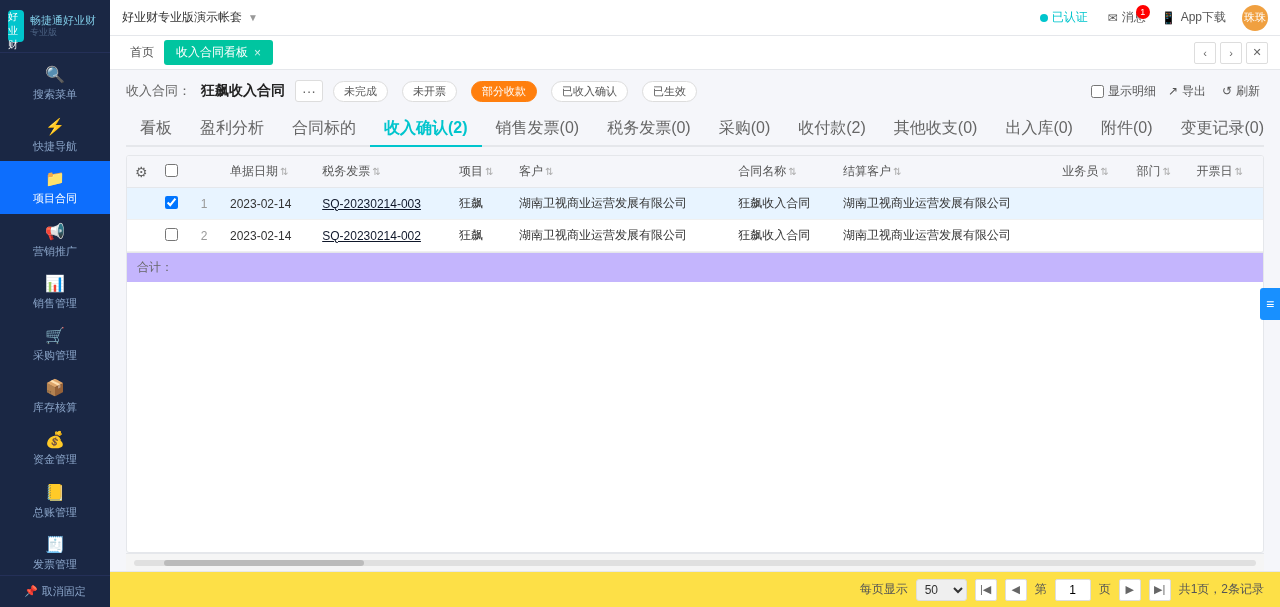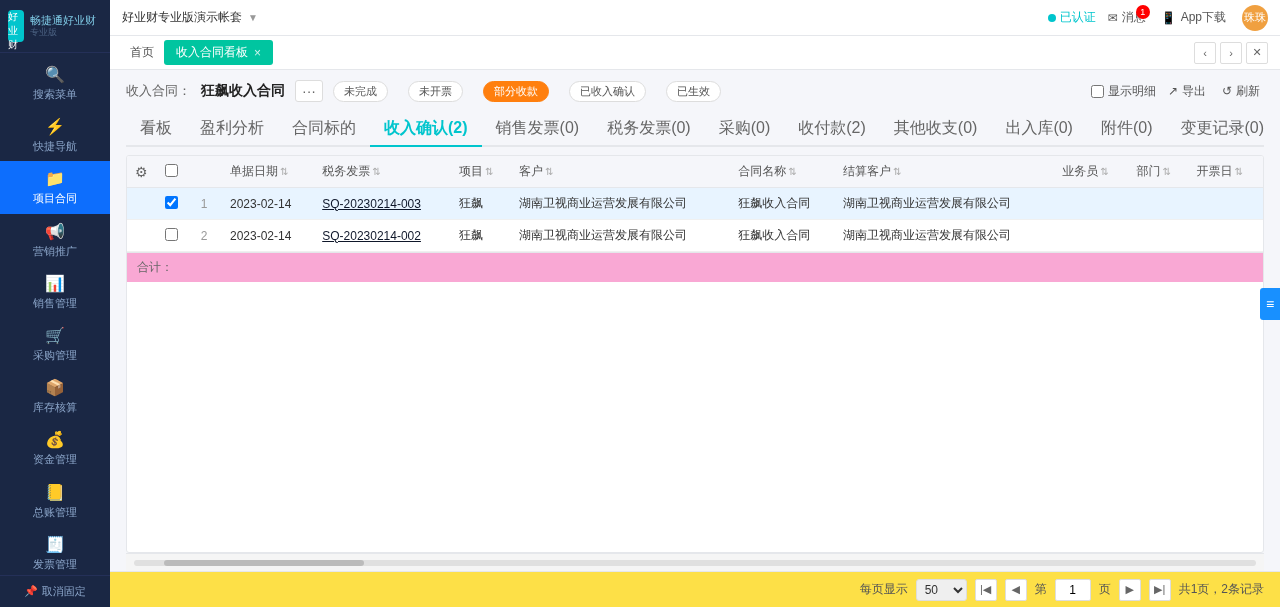--- a/index.html
+++ b/index.html
@@ -15,21 +15,21 @@
     .sidebar-item { display: flex; flex-direction: column; align-items: center; padding: 8px 4px; cursor: pointer; color: #8aa4c8; font-size: 11px; gap: 4px; position: relative; }
     .sidebar-item.active { background: #0d6efd; color: #fff; }
     .sidebar-item .icon { font-size: 16px; }
     .sidebar-item-label { text-align: center; line-height: 1.2; font-family: Liberation Serif, serif; }
     .sidebar-footer { padding: 8px 4px; display: flex; align-items: center; justify-content: center; color: #8aa4c8; font-size: 11px; cursor: pointer; border-top: 1px solid #243058; gap: 4px; }
 
     
     .main { flex: 1; display: flex; flex-direction: column; overflow: hidden; }
 
     
-    .topbar { background: #fff; height: 36px; display: flex; align-items: center; padding: 0 12px; gap: 12px; border-bottom: 1px solid #e5e7eb; flex-shrink: 0; }
+    .topbar { background: #fff; height: 36px; display: flex; align-items: center; padding: 0 12px; gap: 20px; border-bottom: 1px solid #e5e7eb; flex-shrink: 0; }
     .topbar-company { display: flex; align-items: center; gap: 6px; font-size: 12px; color: #333; cursor: pointer; flex: 1; }
     .topbar-chevron { color: #999; font-size: 10px; }
     .topbar-certified { display: flex; align-items: center; gap: 4px; color: #00c5cd; font-size: 12px; }
     .topbar-certified-dot { width: 8px; height: 8px; background: #00c5cd; border-radius: 50%; }
     .topbar-actions { display: flex; align-items: center; gap: 16px; margin-left: auto; }
     .topbar-action { display: flex; align-items: center; gap: 4px; cursor: pointer; color: #555; font-size: 12px; position: relative; }
     .topbar-notif-badge { position: absolute; top: -4px; right: -4px; background: #f00; color: #fff; font-size: 9px; width: 14px; height: 14px; border-radius: 50%; display: flex; align-items: center; justify-content: center; }
     .topbar-avatar { width: 26px; height: 26px; background: #f0a040; border-radius: 50%; display: flex; align-items: center; justify-content: center; color: white; font-size: 11px; cursor: pointer; }
 
     
@@ -44,21 +44,21 @@
     .tabbar-nav-btn { width: 22px; height: 22px; border: 1px solid #ddd; border-radius: 2px; cursor: pointer; display: flex; align-items: center; justify-content: center; background: #fff; color: #666; font-size: 11px; }
 
     
     .page { flex: 1; display: flex; flex-direction: column; overflow: hidden; padding: 10px 16px 0; }
 
     
     .page-header { display: flex; align-items: center; gap: 10px; margin-bottom: 10px; }
     .page-title-label { color: #666; font-size: 13px; }
     .page-title-value { font-size: 14px; font-weight: bold; color: #222; }
     .page-header-more { width: 28px; height: 22px; border: 1px solid #ddd; border-radius: 3px; cursor: pointer; display: flex; align-items: center; justify-content: center; color: #666; font-size: 14px; background: #fff; margin-left: auto; }
-    .status-btns { display: flex; gap: 20px; align-items: center; }
+    .status-btns { display: flex; gap: 14px; align-items: center; }
     .status-btn { padding: 2px 10px; border-radius: 12px; border: 1px solid #ddd; font-size: 11px; cursor: pointer; background: #fff; color: #555; }
     .status-btn.active { background: #ff7f0e; color: #fff; border-color: #ff7f0e; }
     .header-right-actions { display: flex; align-items: center; gap: 8px; padding-left: 48px; }
     .header-checkbox-label { display: flex; align-items: center; gap: 4px; font-size: 12px; color: #555; cursor: pointer; }
     .header-action-btn { display: flex; align-items: center; gap: 4px; color: #555; font-size: 12px; cursor: pointer; padding: 2px 4px; }
 
     
     .subtabs { display: flex; border-bottom: 2px solid #e5e7eb; margin-bottom: 8px; flex-shrink: 0; }
     .subtab { padding: 6px 14px; font-size: 16px; cursor: pointer; color: #666; border-bottom: 2px solid transparent; margin-bottom: -2px; white-space: nowrap; }
     .subtab.active { color: #00c5cd; border-bottom-color: #00c5cd; font-weight: bold; }
@@ -70,21 +70,21 @@
     th { padding: 7px 8px; text-align: left; color: #555; font-weight: normal; border-bottom: 1px solid #e5e7eb; white-space: nowrap; font-size: 12px; cursor: pointer; }
     th .sort-icon { color: #aaa; margin-left: 2px; font-size: 10px; }
     td { padding: 7px 8px; border-bottom: 1px solid #f0f0f0; color: #333; white-space: nowrap; }
     tr.selected td { background: #e8f4ff; }
     .row-num { color: #999; text-align: center; width: 30px; }
     .link-cell { color: #0f172a; text-decoration: underline; cursor: pointer; }
     .checkbox-cell { width: 24px; text-align: center; }
     .settings-cell { width: 30px; text-align: center; }
 
     
-    .table-footer { background: #f9a8d4; border-top: 1px solid #e5e7eb; padding: 6px 10px; display: flex; align-items: center; }
+    .table-footer { background: #c4b5fd; border-top: 1px solid #e5e7eb; padding: 6px 10px; display: flex; align-items: center; }
     .table-footer-label { color: #666; font-size: 12px; }
 
     
     .scrollbar-area { height: 18px; background: #f5f5f5; border-top: 1px solid #e5e7eb; display: flex; align-items: center; padding: 0 8px; }
     .scrollbar-track { flex: 1; height: 6px; background: #e0e0e0; border-radius: 3px; position: relative; }
     .scrollbar-thumb { width: 200px; height: 6px; background: #bbb; border-radius: 3px; position: absolute; left: 30px; }
 
     
     .pagination { height: 36px; display: flex; align-items: center; justify-content: flex-end; padding: 0 16px; background: #fde047; border-top: 1px solid #e5e7eb; flex-shrink: 0; gap: 8px; }
     .pagination-label { color: #555; font-size: 12px; }

